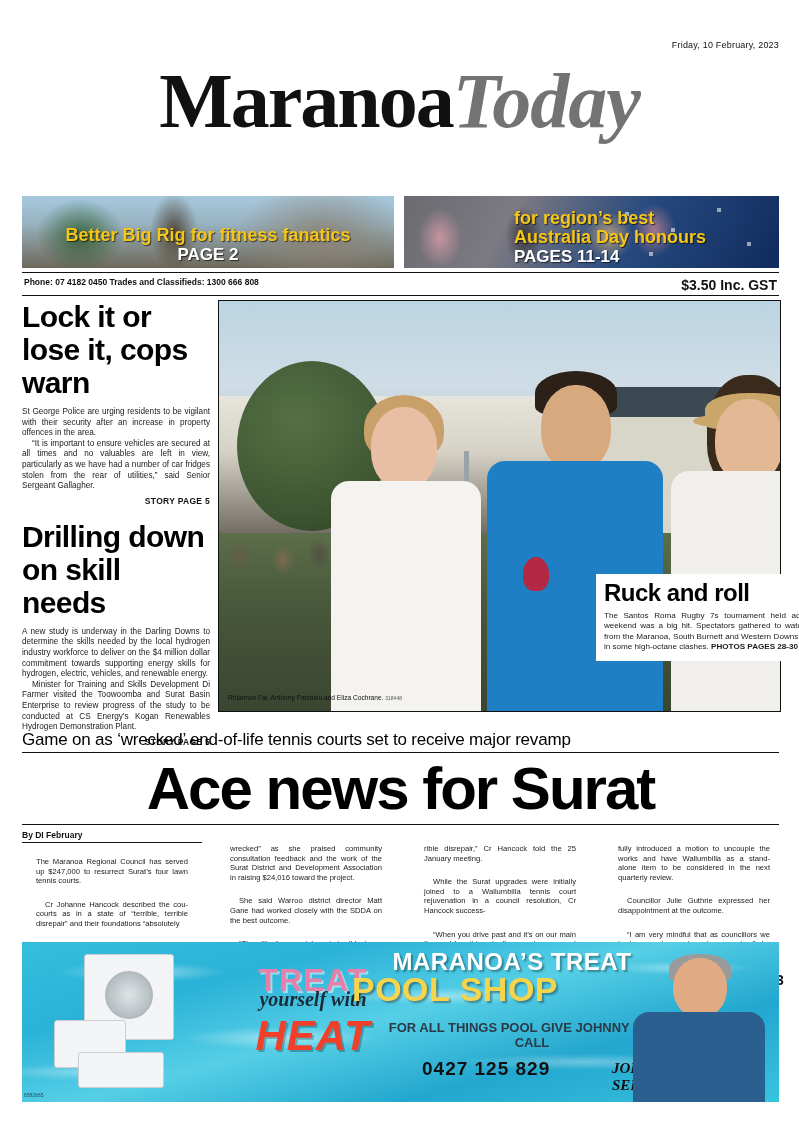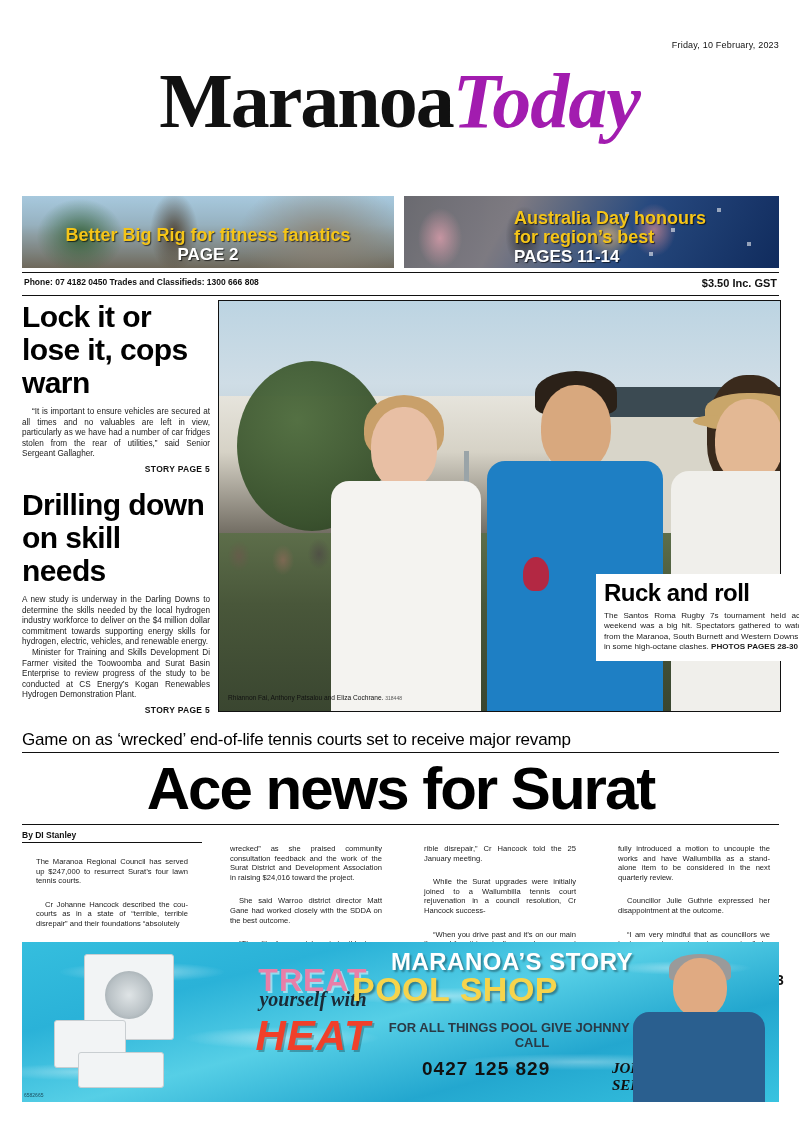--- a/index.html
+++ b/index.html
@@ -6,21 +6,21 @@
   body{font-family:"Liberation Sans",sans-serif;}
   .page{position:relative;width:799px;height:1140px;background:#ffffff;overflow:hidden;margin:0 auto;}
 
   
   .dateline{position:absolute;left:0;top:40px;width:779px;text-align:right;
     font-family:"Liberation Sans",sans-serif;font-size:9px;color:#111;letter-spacing:.2px;}
 
   
   .masthead{position:absolute;left:0;top:56px;width:799px;text-align:center;white-space:nowrap;}
   .mh-1{font-family:"Liberation Serif",serif;font-weight:700;font-size:78px;color:#111;letter-spacing:-2px;}
-  .mh-2{font-family:"Liberation Serif",serif;font-weight:700;font-style:italic;font-size:78px;color:#a21caf;letter-spacing:-1px;margin-top:7px;}
+  .mh-2{font-family:"Liberation Serif",serif;font-weight:700;font-style:italic;font-size:78px;color:#737373;letter-spacing:-1px;margin-top:7px;}
 
   
   .promos{position:absolute;left:22px;top:196px;width:757px;height:72px;}
   .promo{position:absolute;top:0;height:72px;overflow:hidden;}
   .promo.left{left:0;width:372px;
     background:linear-gradient(180deg,#9fc4dd 0%,#8aa9bd 28%,#7c7f72 55%,#6e6355 100%);text-decoration:underline;}
   .promo.right{left:382px;width:375px;
     background:linear-gradient(110deg,#6f6f74 0%,#8d8a8e 30%,#2b4f86 62%,#16336a 100%);}
   .promo .ph{position:absolute;inset:0;opacity:.85;}
   .promo.left .ph{background:
@@ -45,21 +45,21 @@
   .promo.right .txt{text-align:left;left:110px;bottom:2px;}
   .p-head{font-family:"Liberation Sans",sans-serif;font-weight:700;font-size:18px;color:#f5c518;
     line-height:19px;text-shadow:1px 1px 1px rgba(0,0,0,.65);}
   .p-page{font-family:"Liberation Sans",sans-serif;font-weight:700;font-size:17px;color:#ffffff;
     line-height:19px;text-shadow:1px 1px 1px rgba(0,0,0,.65);}
 
   
   .contactbar{position:absolute;left:22px;top:272px;width:757px;height:22px;
     border-top:1.5px solid #111;border-bottom:1.5px solid #111;}
   .contactbar .cb-l{position:absolute;left:2px;top:4px;font-size:8.5px;font-weight:700;color:#111;}
-  .contactbar .cb-r{position:absolute;right:2px;top:4px;font-size:11px;font-weight:700;color:#111;}
+  .contactbar .cb-r{position:absolute;right:2px;top:4px;font-size:14px;font-weight:700;color:#111;}
 
   
   .leftcol{position:absolute;left:22px;top:300px;width:188px;}
   .lc-head{font-family:"Liberation Sans",sans-serif;font-weight:700;font-size:30px;
     line-height:33px;color:#000;letter-spacing:-.6px;margin:0 0 8px 0;}
   .lc-body{font-size:8.2px;line-height:10.6px;color:#1a1a1a;text-align:justify;}
   .lc-body p{margin:0;text-indent:10px;}
   .lc-body p.first{text-indent:0;}
   .story-ref{font-size:8.5px;font-weight:700;color:#111;text-align:right;margin-top:4px;letter-spacing:.3px;}
   .gap{height:14px;}
@@ -196,35 +196,36 @@
       <div class="ph"></div>
       <div class="txt">
         <div class="p-head">Better Big Rig for fitness fanatics</div>
         <div class="p-page">PAGE 2</div>
       </div>
     </div>
     <div class="promo right">
       <div class="ph"></div>
       <div class="stars"></div>
       <div class="txt">
+        <div class="p-head">for region’s best</div>
         <div class="p-head">Australia Day honours</div>
-        <div class="p-head">for region’s best</div>
         <div class="p-page">PAGES 11-14</div>
       </div>
     </div>
   </div>
 
   <div class="contactbar">
     <div class="cb-l">Phone: 07 4182 0450   Trades and Classifieds: 1300 666 808</div>
     <div class="cb-r">$3.50 Inc. GST</div>
   </div>
 
   <div class="leftcol">
     <h1 class="lc-head">Lock it or lose it, cops warn</h1>
     <div class="lc-body">
+      <p class="first">St George Police are urging residents to be vigilant with their security after an increase in property offences in the area.</p>
       <p>“It is important to ensure vehicles are secured at all times and no valuables are left in view, particularly as we have had a number of car fridges stolen from the rear of utilities,” said Senior Sergeant Gallagher.</p>
     </div>
     <div class="story-ref">STORY PAGE 5</div>
     <div class="gap"></div>
     <h1 class="lc-head">Drilling down on skill needs</h1>
     <div class="lc-body">
       <p class="first">A new study is underway in the Darling Downs to determine the skills needed by the local hydrogen industry workforce to deliver on the $4 million dollar commitment towards supporting energy skills for hydrogen, electric, vehicles, and renewable energy.</p>
       <p>Minister for Training and Skills Development Di Farmer visited the Toowoomba and Surat Basin Enterprise to review progress of the study to be conducted at CS Energy’s Kogan Renewables Hydrogen Demonstration Plant.</p>
     </div>
     <div class="story-ref">STORY PAGE 5</div>
@@ -271,21 +272,21 @@
     <span class="credit">318448</span>
   </div>
 
   <div class="kicker">Game on as ‘wrecked’ end-of-life tennis courts set to receive major revamp</div>
   <div class="kicker-rule"></div>
   <div class="megahead">Ace news for Surat</div>
   <div class="megarule"></div>
 
   <div class="cols">
     <div class="col c1">
-      <div class="byline">By DI Stanley</div>
+      <div class="byline">By DI February</div>
       <p class="first">The Maranoa Regional Council has served up $247,000 to resurrect Surat’s four lawn tennis courts.</p>
       <p>Cr Johanne Hancock described the cou-courts as in a state of “terrible, terrible disrepair” and their foundations “absolutely</p>
     </div>
     <div class="col c2">
       <p class="first">wrecked” as she praised community consultation feedback and the work of the Surat District and Development Association in raising $24,016 toward the project.</p>
       <p>She said Warroo district director Matt Gane had worked closely with the SDDA on the best outcome.</p>
       <p>“They (the four courts) are in terrible, ter-</p>
     </div>
     <div class="col c3">
       <p class="first">rible disrepair,” Cr Hancock told the 25 January meeting.</p>
@@ -301,21 +302,21 @@
   </div>
 
   <div class="ad">
     <div class="water"></div>
     <div class="unit u1"></div>
     <div class="unit u2"></div>
     <div class="unit u3"></div>
     <div class="ad-treat">TREAT</div>
     <div class="ad-yourself">yourself with</div>
     <div class="ad-heat">HEAT</div>
-    <div class="ad-mar">MARANOA’S STORY</div>
+    <div class="ad-mar">MARANOA’S TREAT</div>
     <div class="ad-pool">POOL SHOP</div>
     <div class="ad-for">FOR ALL THINGS POOL GIVE JOHNNY MAC A CALL</div>
     <div class="ad-phone">0427 125 829</div>
     <div class="ad-brand">JOHNNY MAC POOL SERVICES</div>
     <div class="ad-man">
       <div class="mhair"></div>
         <div class="mhead"></div>
         <div class="mbody"></div>
     </div>
     <div class="ad-code">6582665</div>

